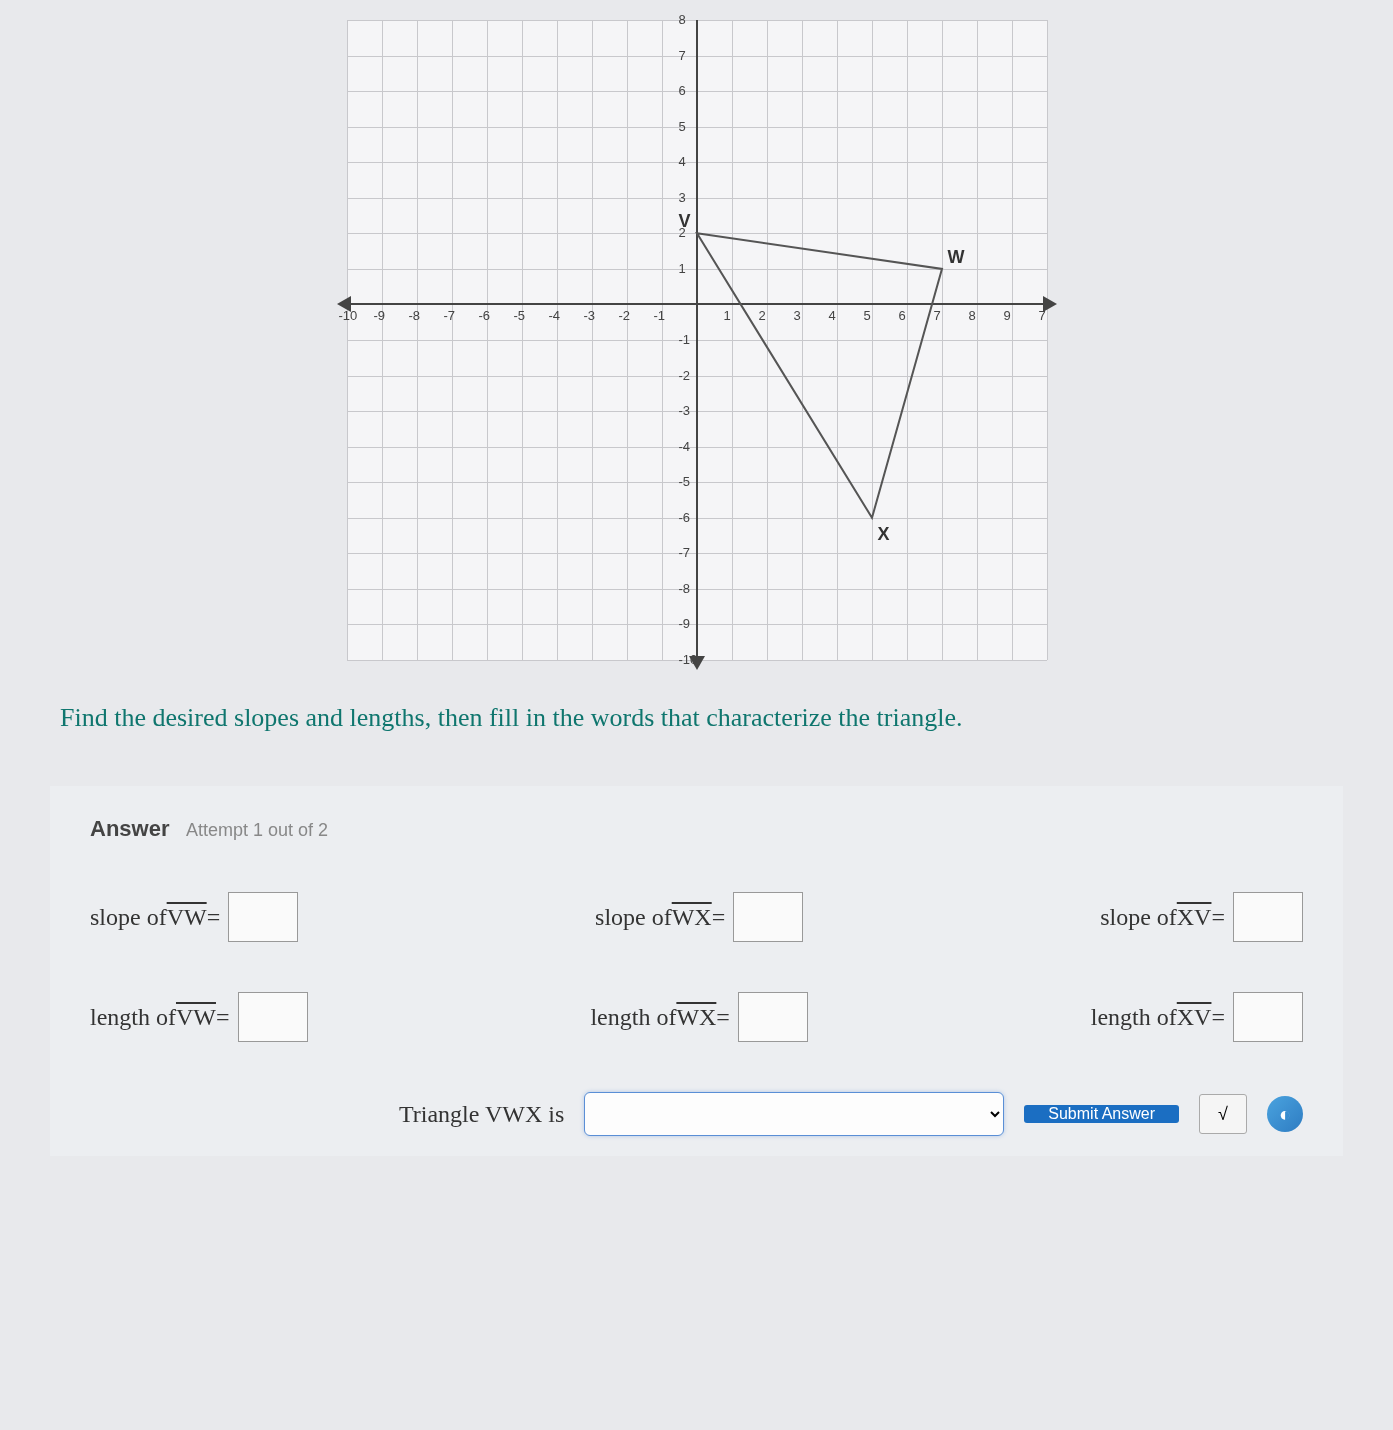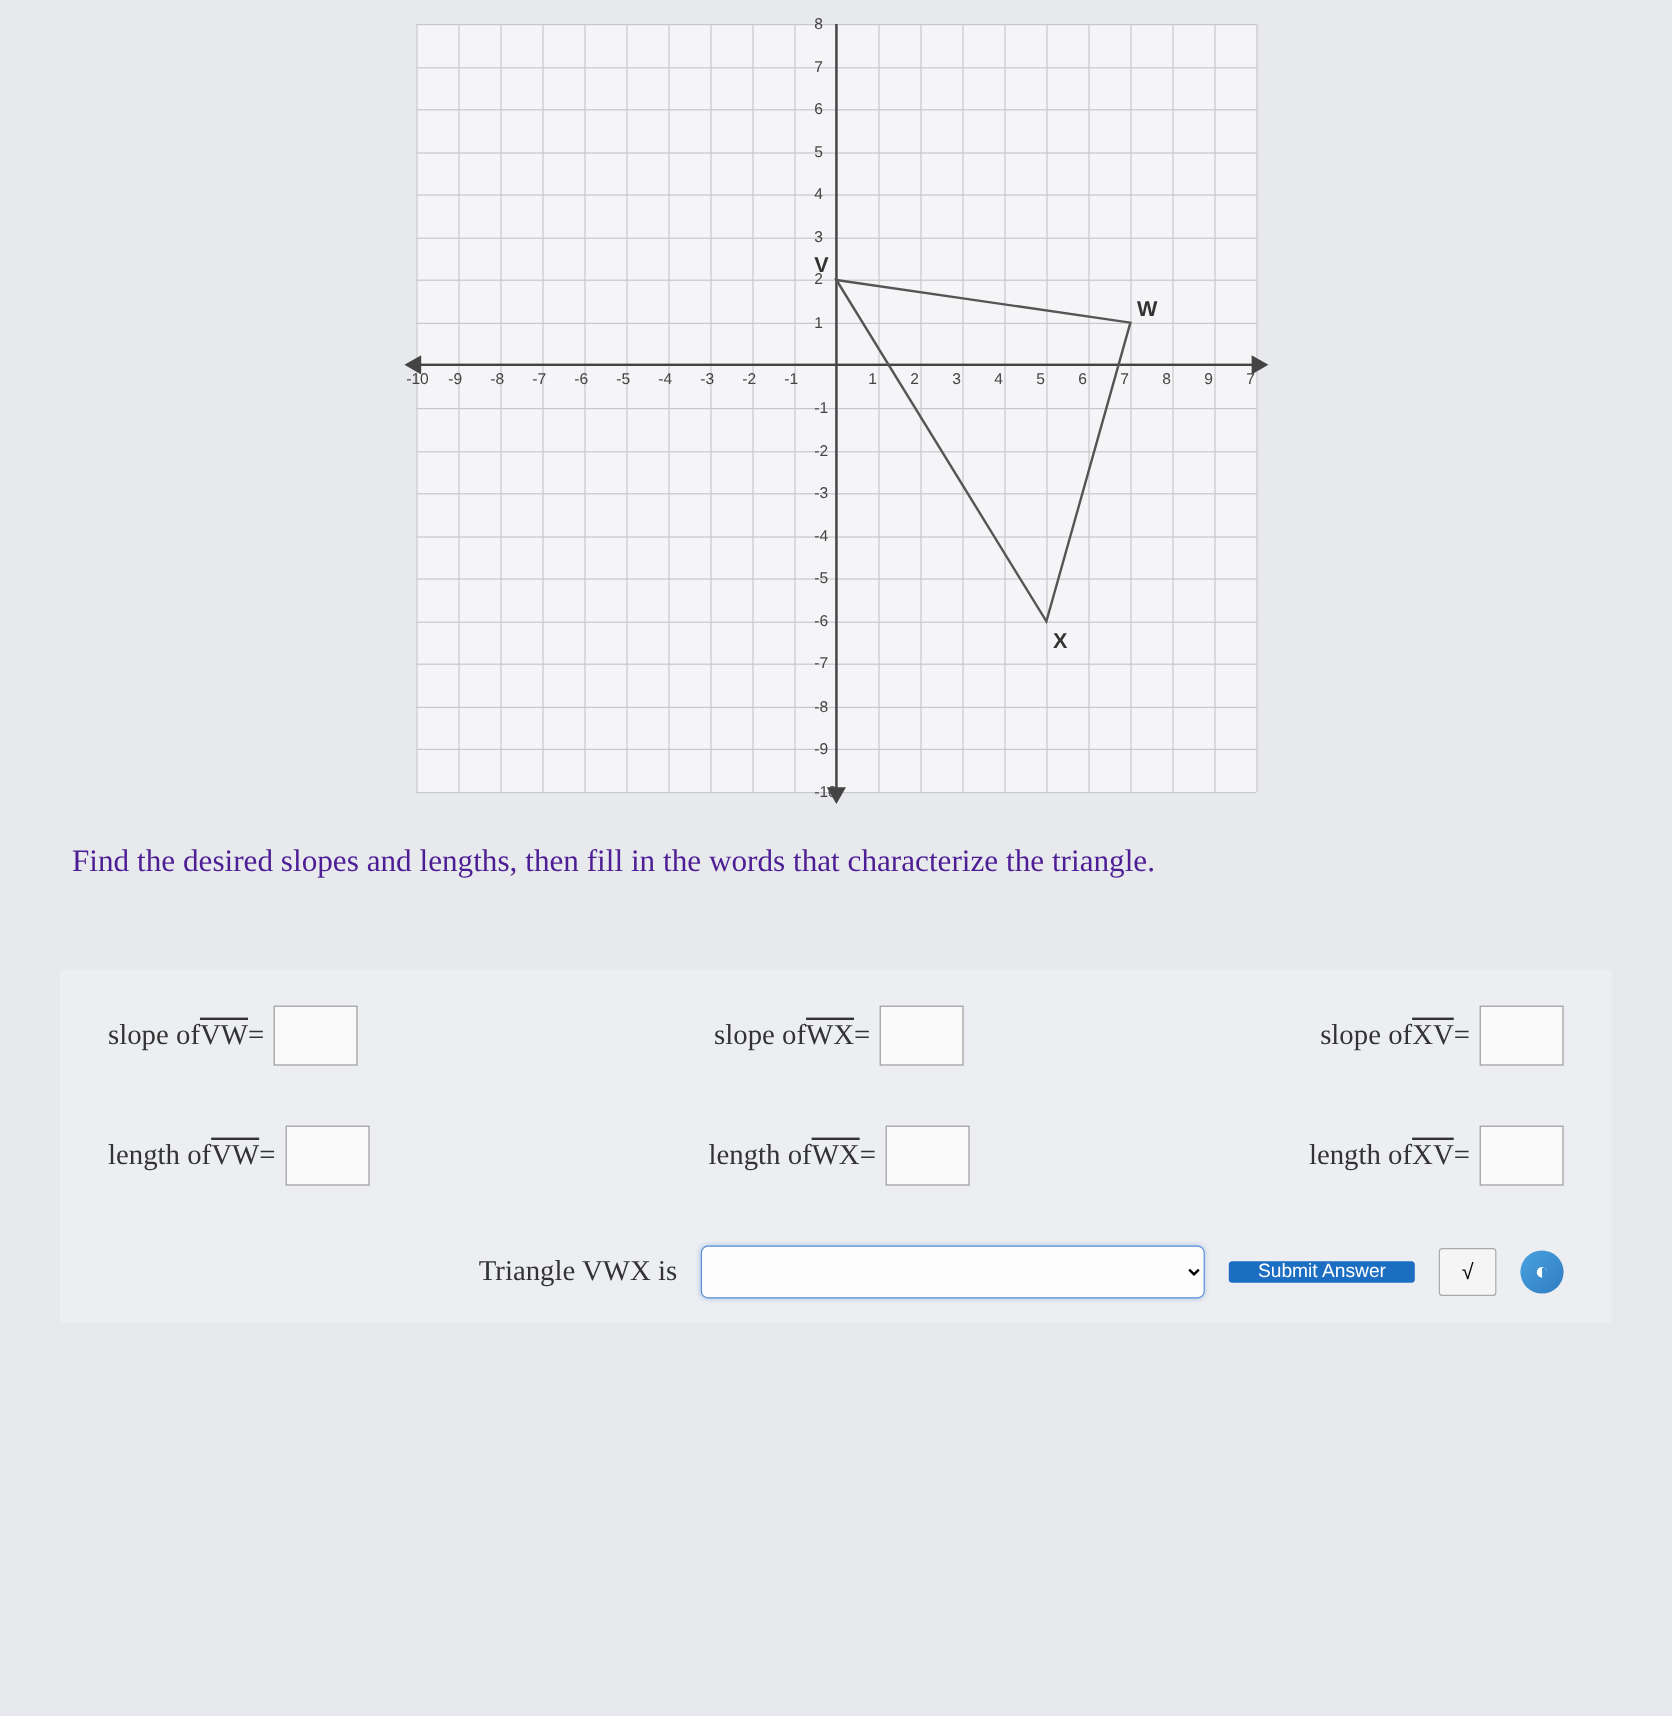--- a/index.html
+++ b/index.html
@@ -60,22 +60,22 @@
       border-top: 14px solid #444;
     }
     svg.triangle {
       position: absolute;
       top: 0; left: 0;
       width: 100%; height: 100%;
       pointer-events: none;
     }
     .question-text {
       font-size: 26px;
-      color: #4c1d95;
-      margin: 30px 20px 72px 20px;
+      color: #0f766e;
+      margin: 30px 20px 50px 20px;
       line-height: 1.4;
     }
     .answer-section {
       background: #eceef1;
       padding: 30px 40px 20px 40px;
       margin: 0 10px;
     }
     .answer-header {
       font-family: Arial, sans-serif;
       margin-bottom: 50px;
@@ -260,20 +260,24 @@
       </svg>
       <div class="point-label" style="left: 332px; top: 191.333px;">V</div>
       <div class="point-label" style="left: 601px; top: 226.889px;">W</div>
       <div class="point-label" style="left: 531px; top: 503.778px;">X</div>
     </div>
 </div>
 
 <p class="question-text">Find the desired slopes and lengths, then fill in the words that characterize the triangle.</p>
 
 <div class="answer-section">
+  <div class="answer-header">
+    <span class="answer-label">Answer</span>
+    <span class="attempt-text">Attempt 1 out of 2</span>
+  </div>
 
   <div class="inputs-row">
     <div class="input-group">
       <span>slope of </span>
       <span class="overline">VW</span>
       <span> =</span>
       <input class="answer-box" style="">
     </div>
     <div class="input-group">
       <span>slope of </span>

